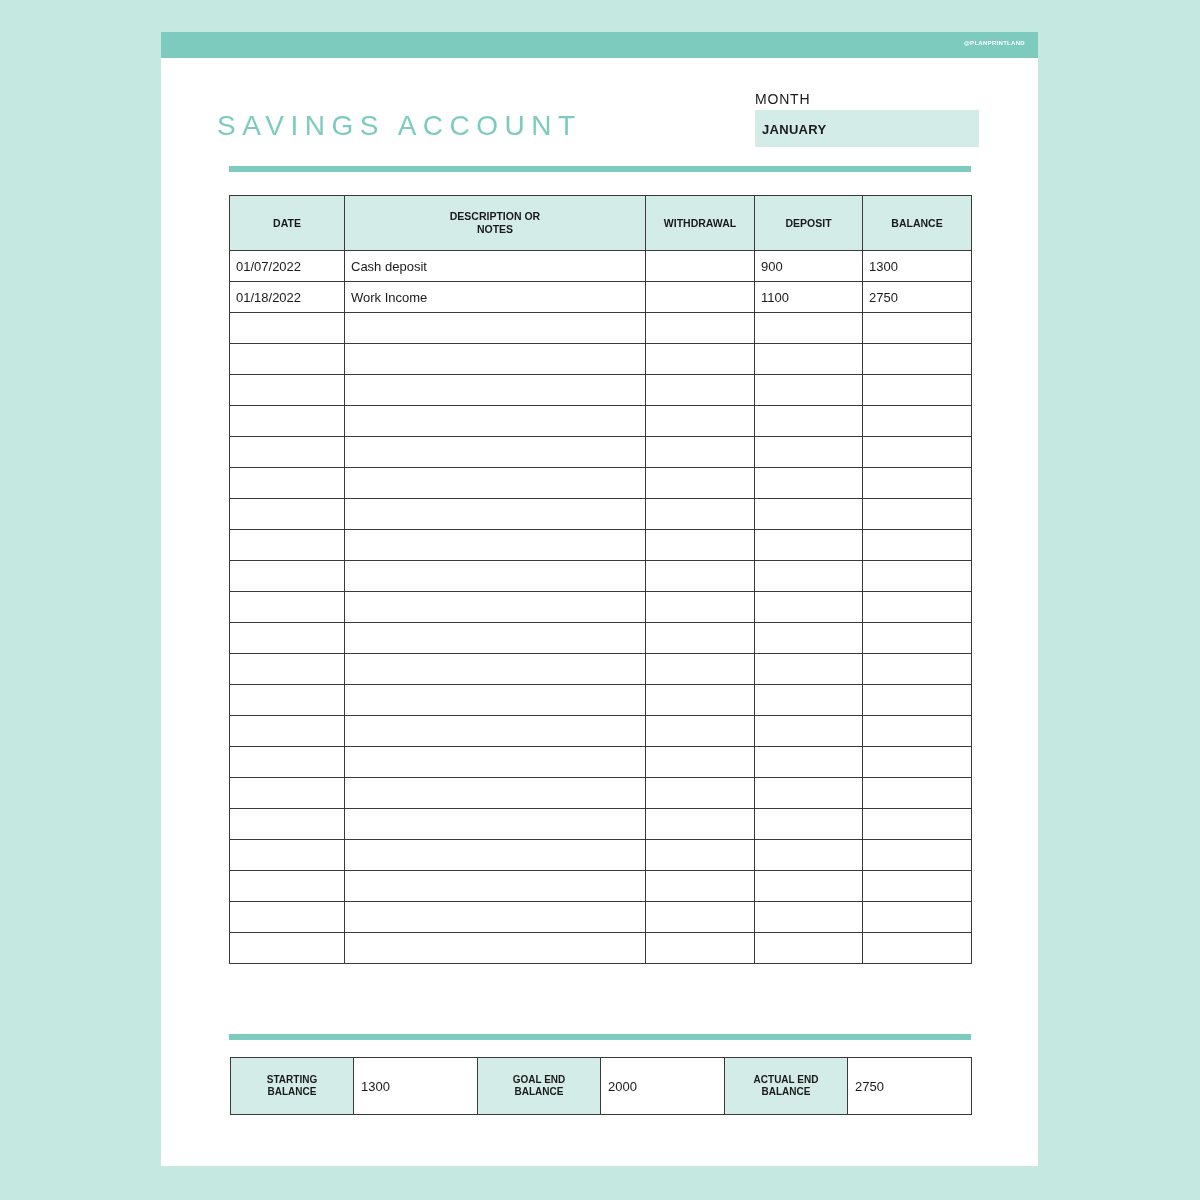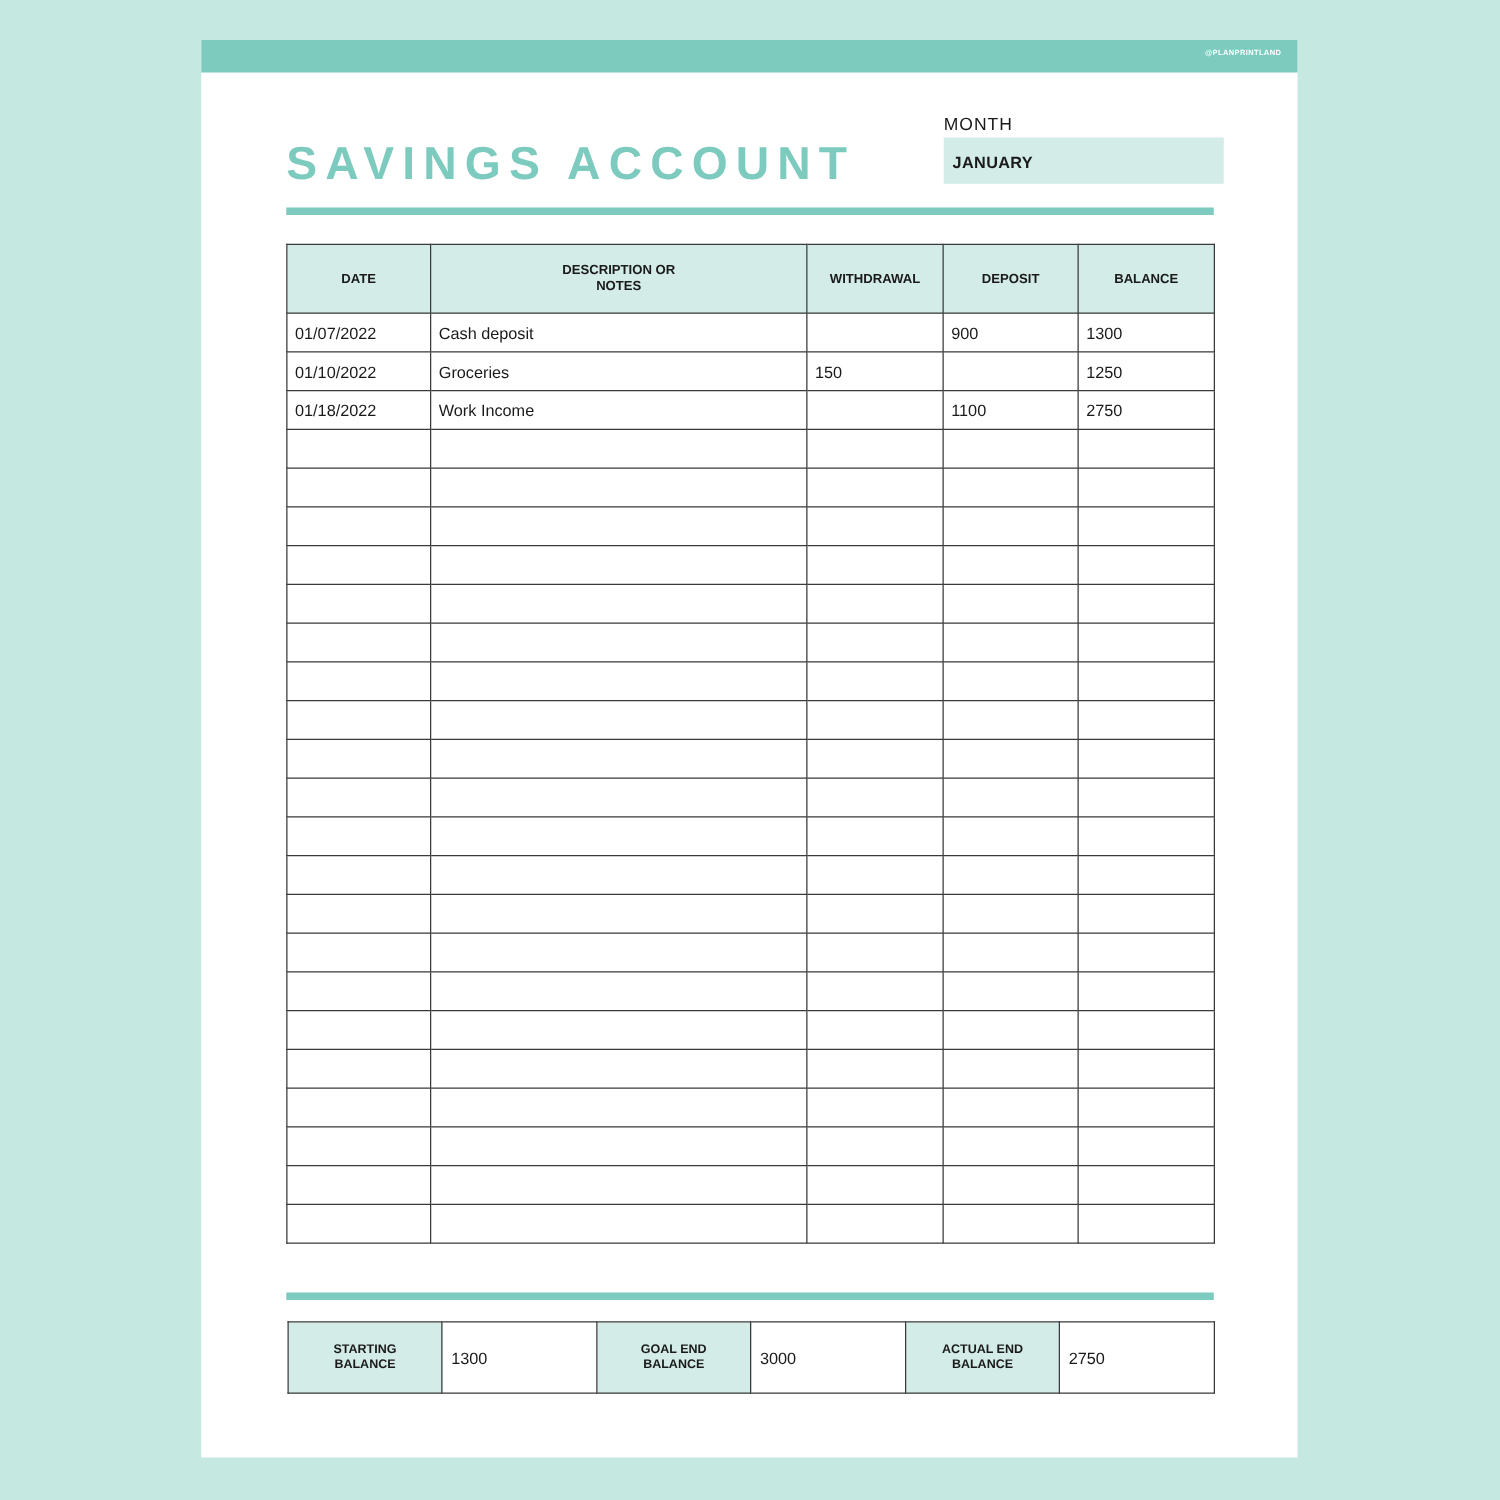--- a/index.html
+++ b/index.html
@@ -1,20 +1,20 @@
 <!DOCTYPE html>
 <html><head>
 <meta charset="utf-8">
 <style>
   html, body { margin:0; padding:0; }
   body { width:1200px; height:1200px; background:#c5e8e1; position:relative; overflow:hidden; font-family:"Liberation Sans", sans-serif; color:#1a1a1a; }
   .page { position:absolute; left:161px; top:32px; width:877px; height:1134px; background:#ffffff; }
   .topbar { position:absolute; left:0; top:0; width:877px; height:26px; background:#7dcbbf; }
   .brand { position:absolute; right:13px; top:8px; font-size:6px; font-weight:bold; color:#ffffff; letter-spacing:0.3px; }
-  .title { position:absolute; left:68px; top:78px; font-size:37px; letter-spacing:6.5px; color:#7dcbbf; font-weight:bold; }
+  .title { position:absolute; left:56px; top:78px; font-size:28px; letter-spacing:6.5px; color:#7dcbbf; font-weight:normal; }
   .month-label { position:absolute; left:594px; top:59px; font-size:14px; letter-spacing:0.8px; color:#1a1a1a; }
   .month-box { position:absolute; left:594px; top:78px; width:224px; height:37px; background:#d3ece8; }
   .month-val { position:absolute; left:7px; top:12px; font-size:13px; font-weight:bold; letter-spacing:0.3px; }
   .rule { position:absolute; left:68px; width:742px; height:6px; background:#7dcbbf; }
   table.ledger { position:absolute; left:68px; top:163px; border-collapse:collapse; table-layout:fixed; }
   table.ledger th, table.ledger td { border:1.5px solid #3a3a3a; padding:0 0 0 6px; font-size:13px; }
   table.ledger th { background:#d3ece8; height:36px; font-size:10.5px; font-weight:bold; text-align:center; padding:0; line-height:13px; }
   table.ledger td { height:30px; }
   table.summary { position:absolute; left:69px; top:1025px; border-collapse:collapse; table-layout:fixed; }
   table.summary td { border:1.5px solid #3a3a3a; height:34px; font-size:13px; }
@@ -59,27 +59,20 @@
     </thead>
     <tbody id="ledger-body">
       <tr>
         <td>01/07/2022</td>
         <td>Cash deposit</td>
         <td></td>
         <td>900</td>
         <td>1300</td>
       </tr>
       <tr>
-        <td>01/10/2022</td>
-        <td>Groceries</td>
-        <td>150</td>
-        <td></td>
-        <td>1250</td>
-      </tr>
-      <tr>
         <td>01/18/2022</td>
         <td>Work Income</td>
         <td></td>
         <td>1100</td>
         <td>2750</td>
       </tr>
     <tr>
           <td></td>
           <td></td>
           <td></td>
@@ -242,21 +235,21 @@
     </colgroup>
     <tbody>
         <tr>
       <td class="lbl">
             <div style="width:60px;margin:0 auto">STARTING BALANCE</div>
           </td>
       <td class="val">1300</td>
       <td class="lbl">
             <div style="width:60px;margin:15px auto">GOAL END BALANCE</div>
           </td>
-      <td class="val">3000</td>
+      <td class="val">2000</td>
       <td class="lbl">
             <div style="width:70px;margin:0 auto">ACTUAL END BALANCE</div>
           </td>
       <td class="val">2750</td>
     </tr>
   </tbody>
     </table>
 </div>
 
 </body></html>

